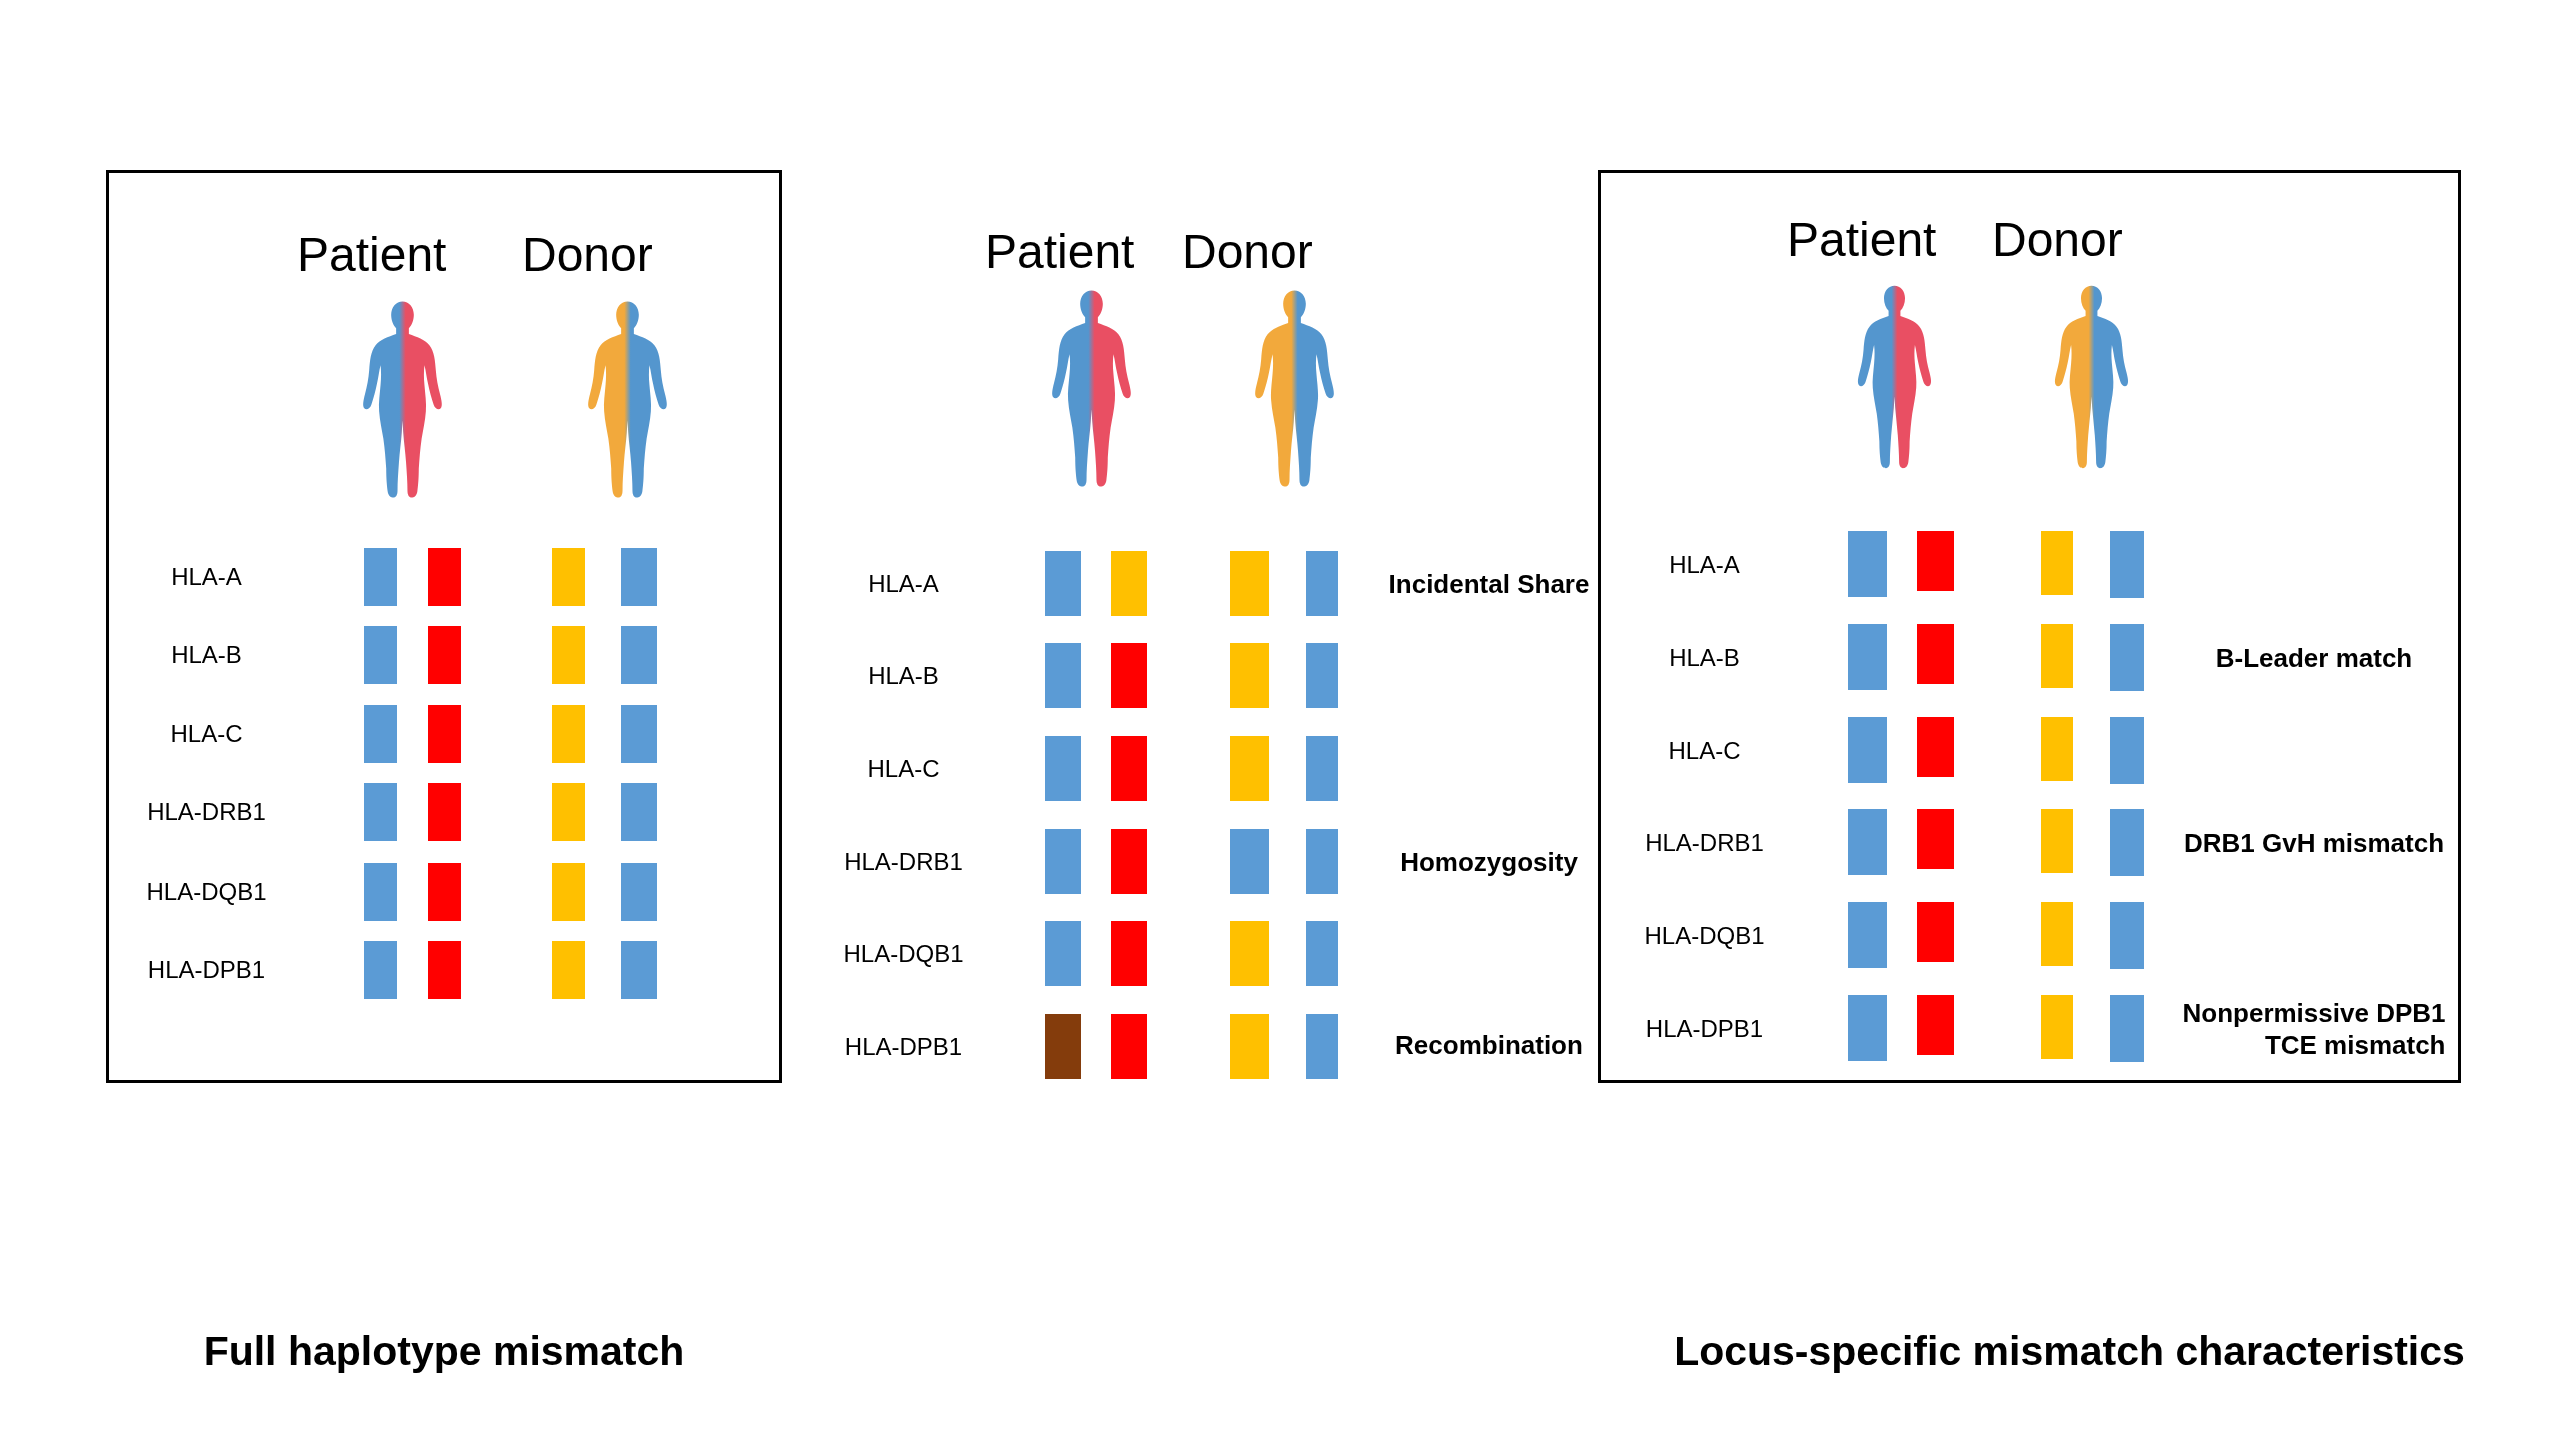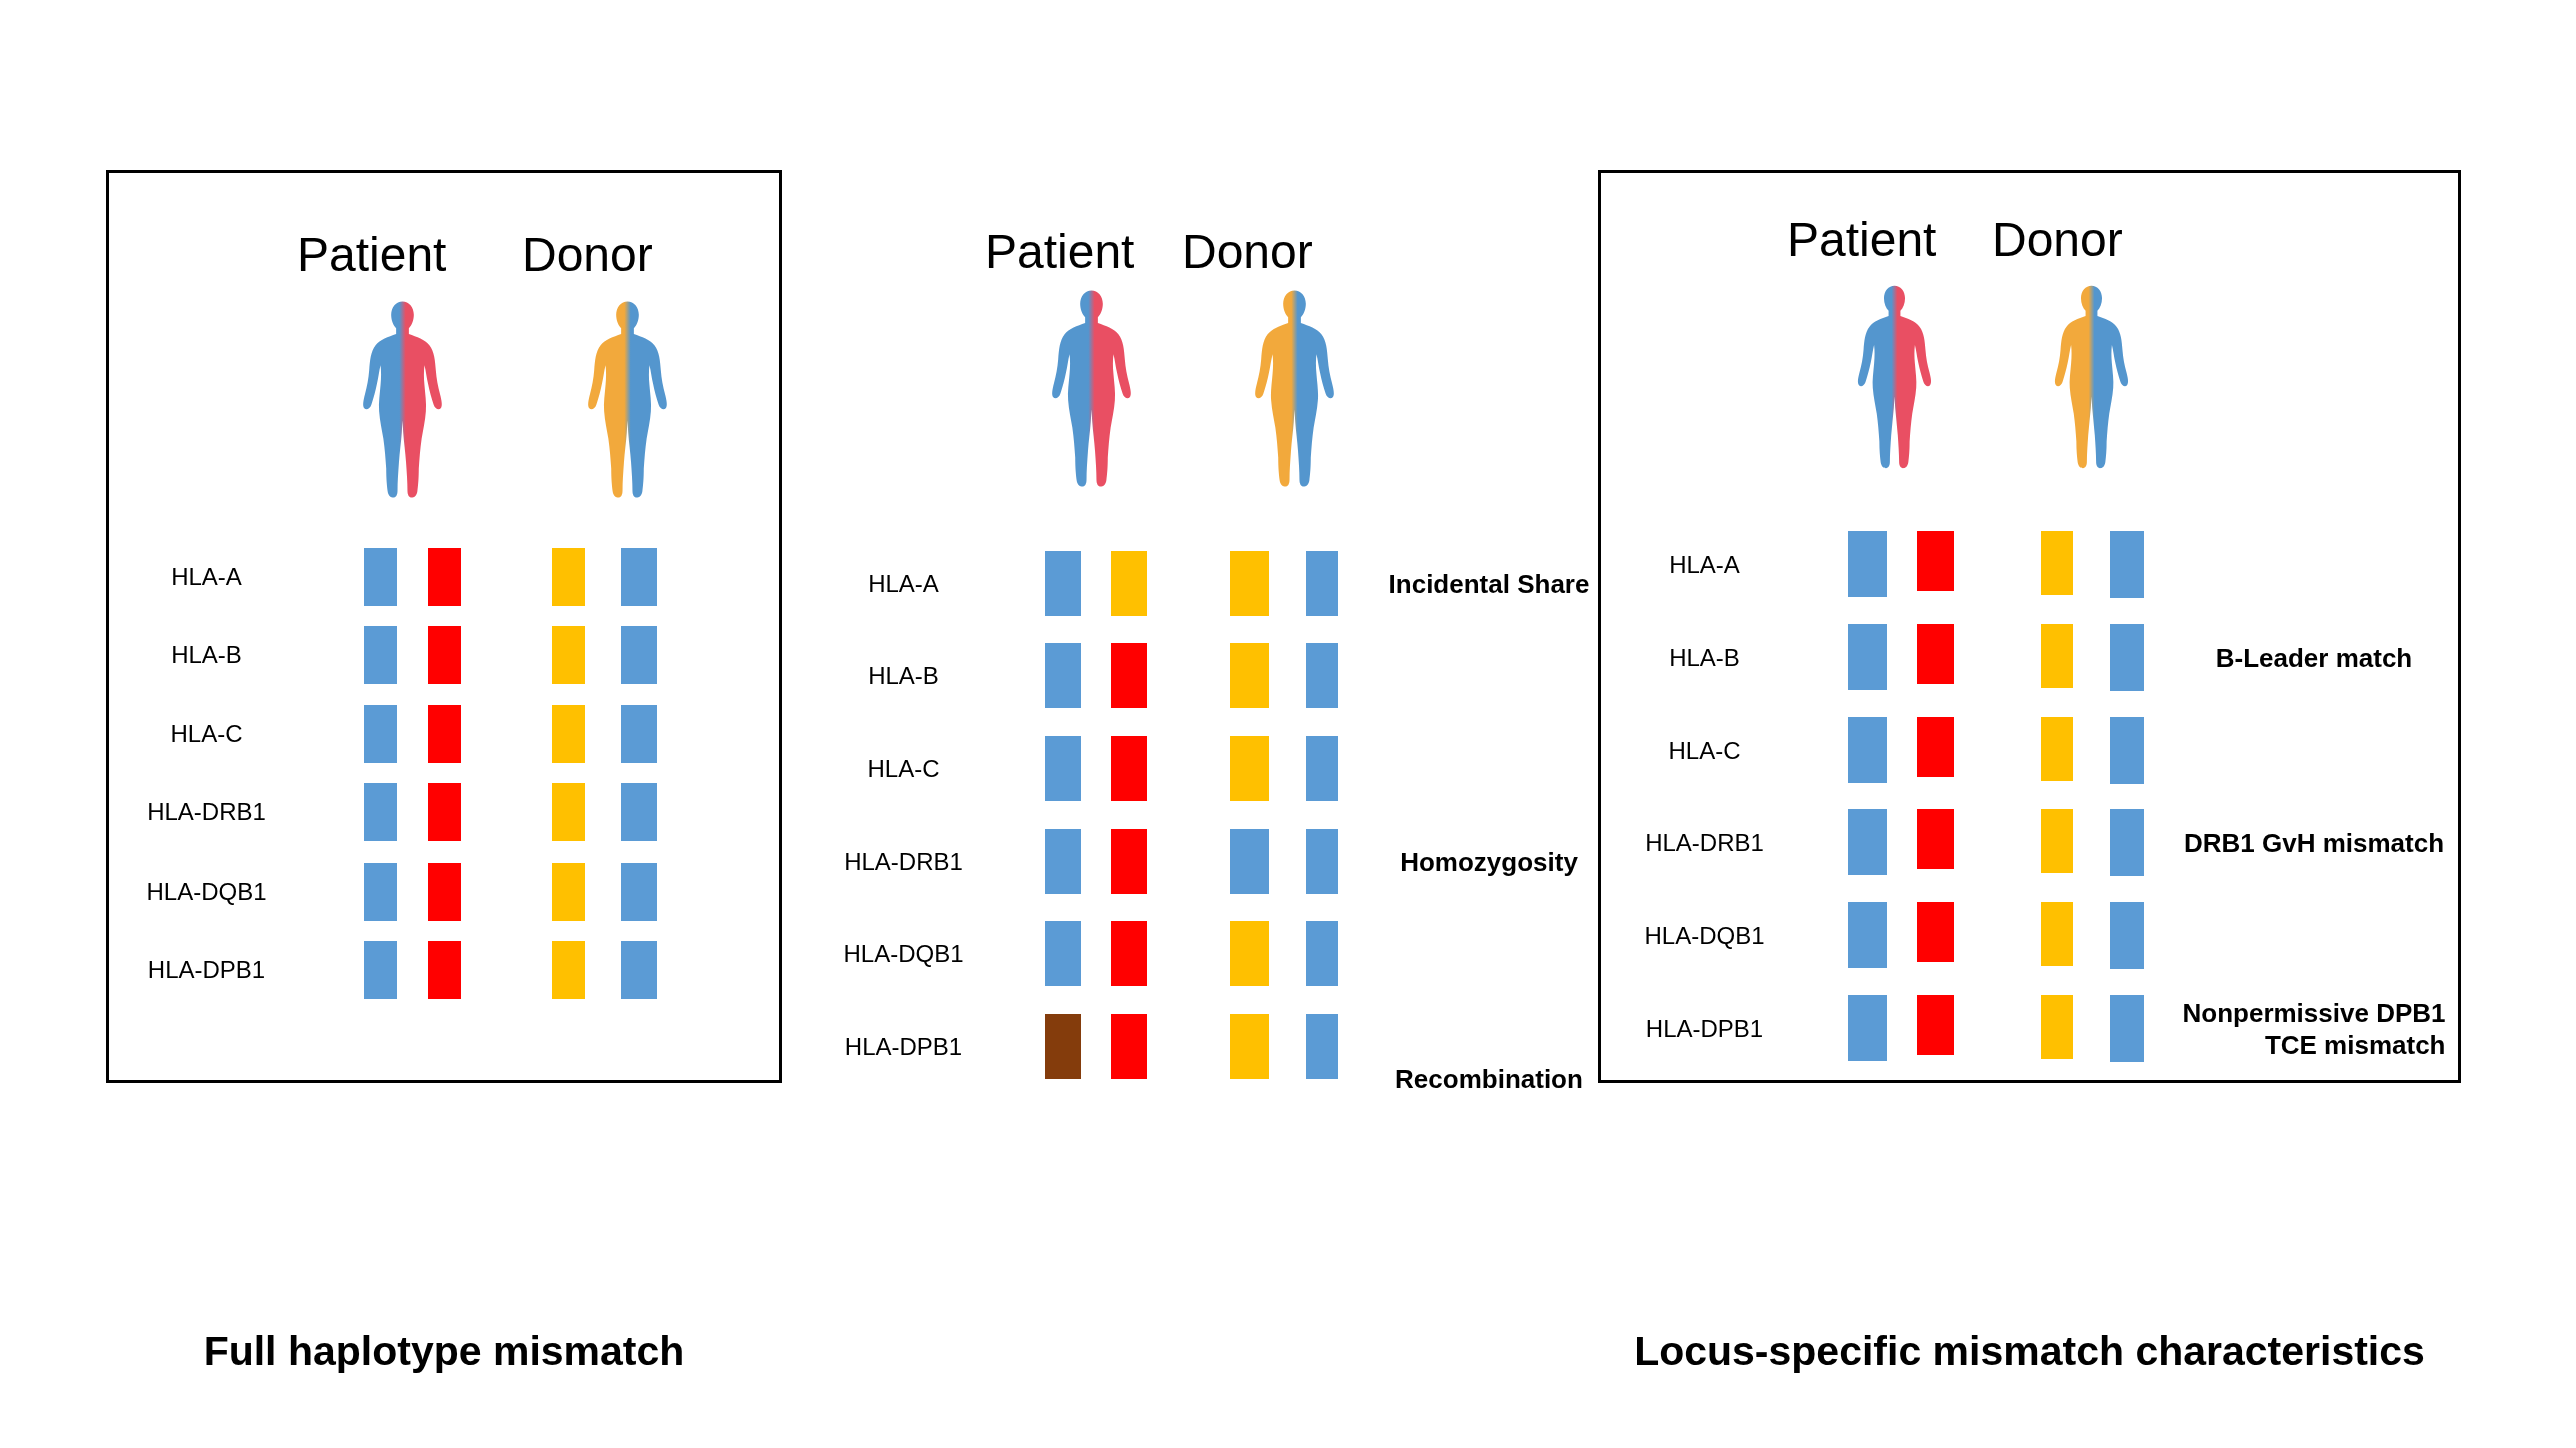--- a/index.html
+++ b/index.html
@@ -13,21 +13,21 @@
   }
   .panel{
     position:absolute;
     top:170px;height:913px;
     border:3.9px solid #000;
     box-sizing:border-box;
     background:#fff;
   }
   #panel-0{left:106px;width:676px;}
   #panel-1{left:778px;width:823px;}
-  #panel-2{left:1598px;width:863px;}
+  #panel-2{left:1598px;width:863px;padding-left:40px;}
   .hdr-label{
     position:absolute;width:212px;
     text-align:left;font-size:48px;line-height:39px;
   }
   .figure{position:absolute;}
   .locus-label{
     position:absolute;text-align:center;
     font-size:24px;white-space:nowrap;
   }
   .bar{position:absolute;}
@@ -149,21 +149,21 @@
       <div class="locus-label" style="left: 809px; width: 189px; top: 921px; line-height: 65px;">HLA-DQB1</div>
       <div class="bar" style="left: 1045px; top: 921px; width: 36px; height: 65px; background: rgb(91, 155, 213);"></div>
       <div class="bar" style="left: 1111px; top: 921px; width: 36px; height: 65px; background: rgb(255, 0, 0);"></div>
       <div class="bar" style="left: 1230px; top: 921px; width: 39px; height: 65px; background: rgb(255, 192, 0);"></div>
       <div class="bar" style="left: 1306px; top: 921px; width: 32px; height: 65px; background: rgb(91, 155, 213);"></div>
       <div class="locus-label" style="left: 809px; width: 189px; top: 1014px; line-height: 65px;">HLA-DPB1</div>
       <div class="bar" style="left: 1045px; top: 1014px; width: 36px; height: 65px; background: rgb(132, 60, 12);"></div>
       <div class="bar" style="left: 1111px; top: 1014px; width: 36px; height: 65px; background: rgb(255, 0, 0);"></div>
       <div class="bar" style="left: 1230px; top: 1014px; width: 39px; height: 65px; background: rgb(255, 192, 0);"></div>
       <div class="bar" style="left: 1306px; top: 1014px; width: 32px; height: 65px; background: rgb(91, 155, 213);"></div>
-      <div class="annotation" style="left: 1372px; width: 234px; top: 1046px; height: 65px;">Recombination</div>
+      <div class="annotation" style="left: 1372px; width: 234px; top: 1012px; height: 65px;">Recombination</div>
       <div class="hdr-label" style="left: 1787px; top: 220px;">Patient</div>
       <div class="figure" style="left: 1855px; top: 278px;"><svg width="79" height="198" viewBox="0 0 120 281">
     <defs>
             <linearGradient id="grad4" x1="0" y1="0" x2="1" y2="0">
       <stop offset="0.46" stop-color="#5496CE"></stop>
       <stop offset="0.54" stop-color="#E94F63"></stop>
     </linearGradient>
           </defs>
     <path d="M60 2 C51 2 44 10 44 21 C44 29 47 36 51 40 L51 48 C40 52 28 56 22 64 C15 73 14 86 13 99 C12 112 10 122 7 133 C5 141 3 149 6 153 C9 156 14 154 16 148 C19 139 22 128 24 118 C26 109 27 100 29 92 C30 100 30 110 29 120 C28 133 26 145 27 157 C28 171 31 184 33 196 C35 210 36 224 37 238 C37 252 38 262 39 270 C40 277 44 279 47 279 C51 279 53 275 53 269 C53 257 54 243 55 229 C56 215 58 201 59 187 L60 170 L61 187 C62 201 64 215 65 229 C66 243 67 257 67 269 C67 275 69 279 73 279 C76 279 80 277 81 270 C82 262 83 252 83 238 C84 224 85 210 87 196 C89 184 92 171 93 157 C94 145 92 133 91 120 C90 110 90 100 91 92 C93 100 94 109 96 118 C98 128 101 139 104 148 C106 154 111 156 114 153 C117 149 115 141 113 133 C110 122 108 112 107 99 C106 86 105 73 98 64 C92 56 80 52 69 48 L69 40 C73 36 76 29 76 21 C76 10 69 2 60 2 Z" fill="url(#grad4)"></path>
   </svg></div>

